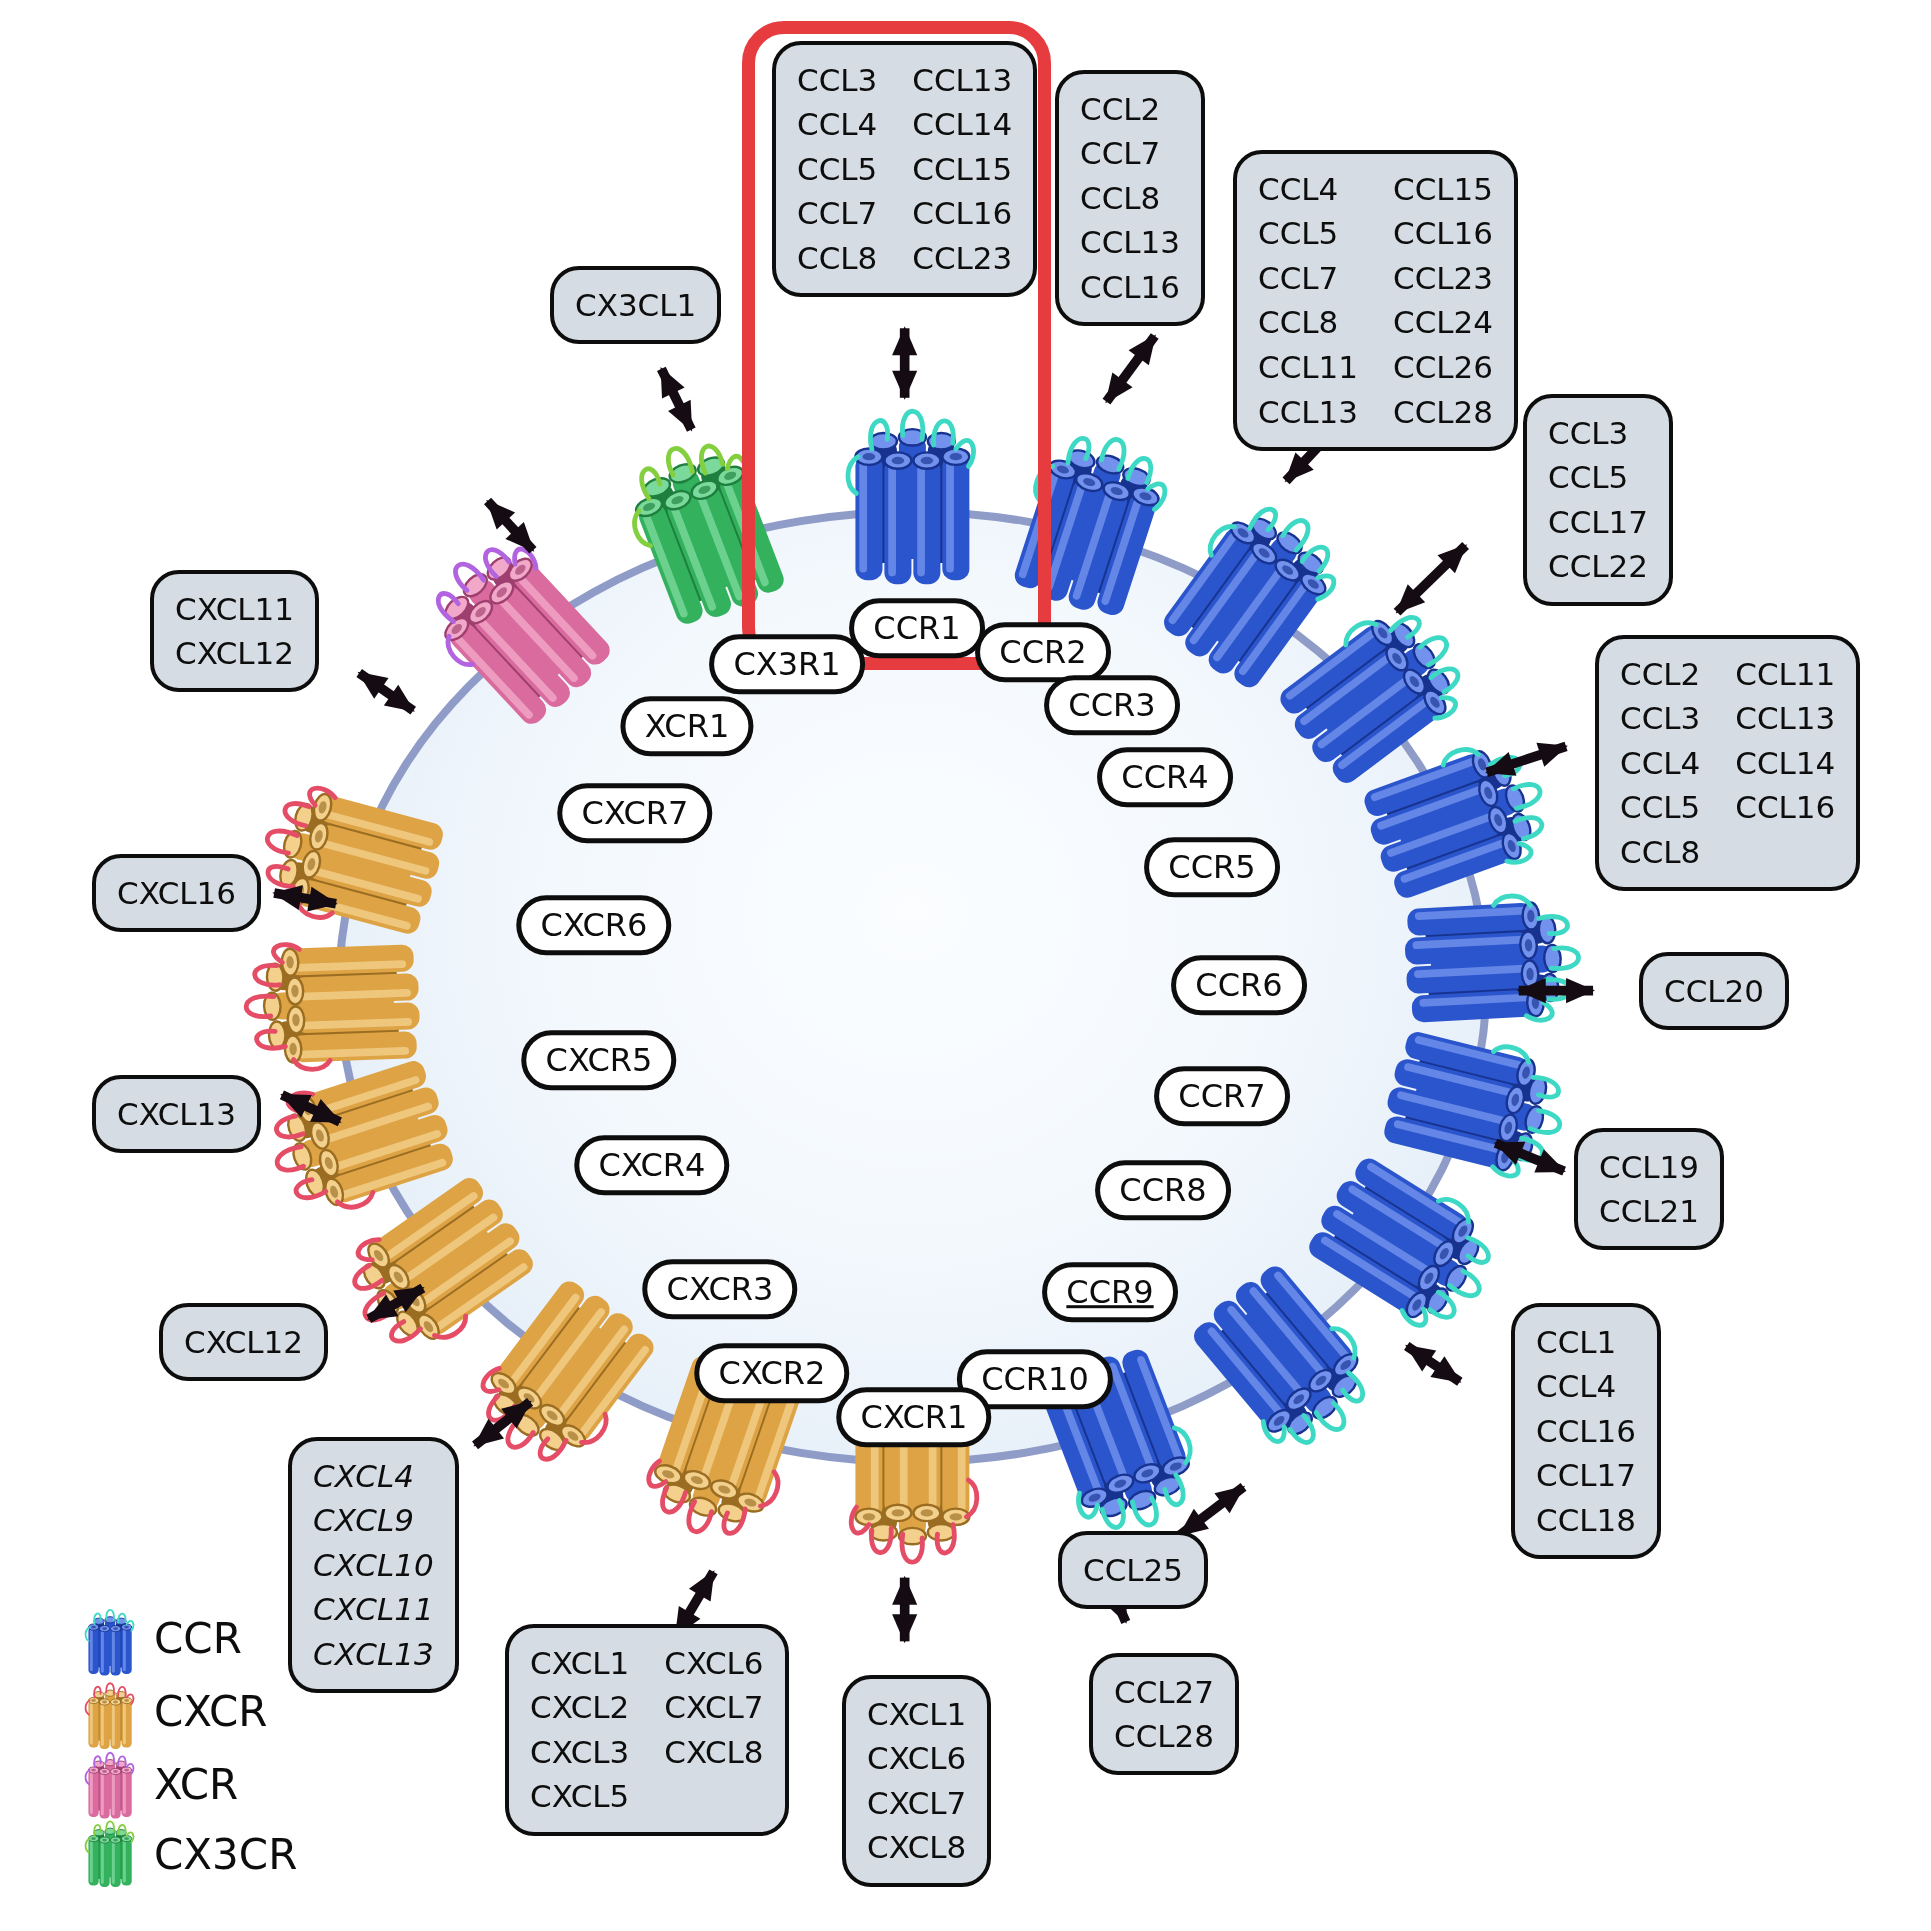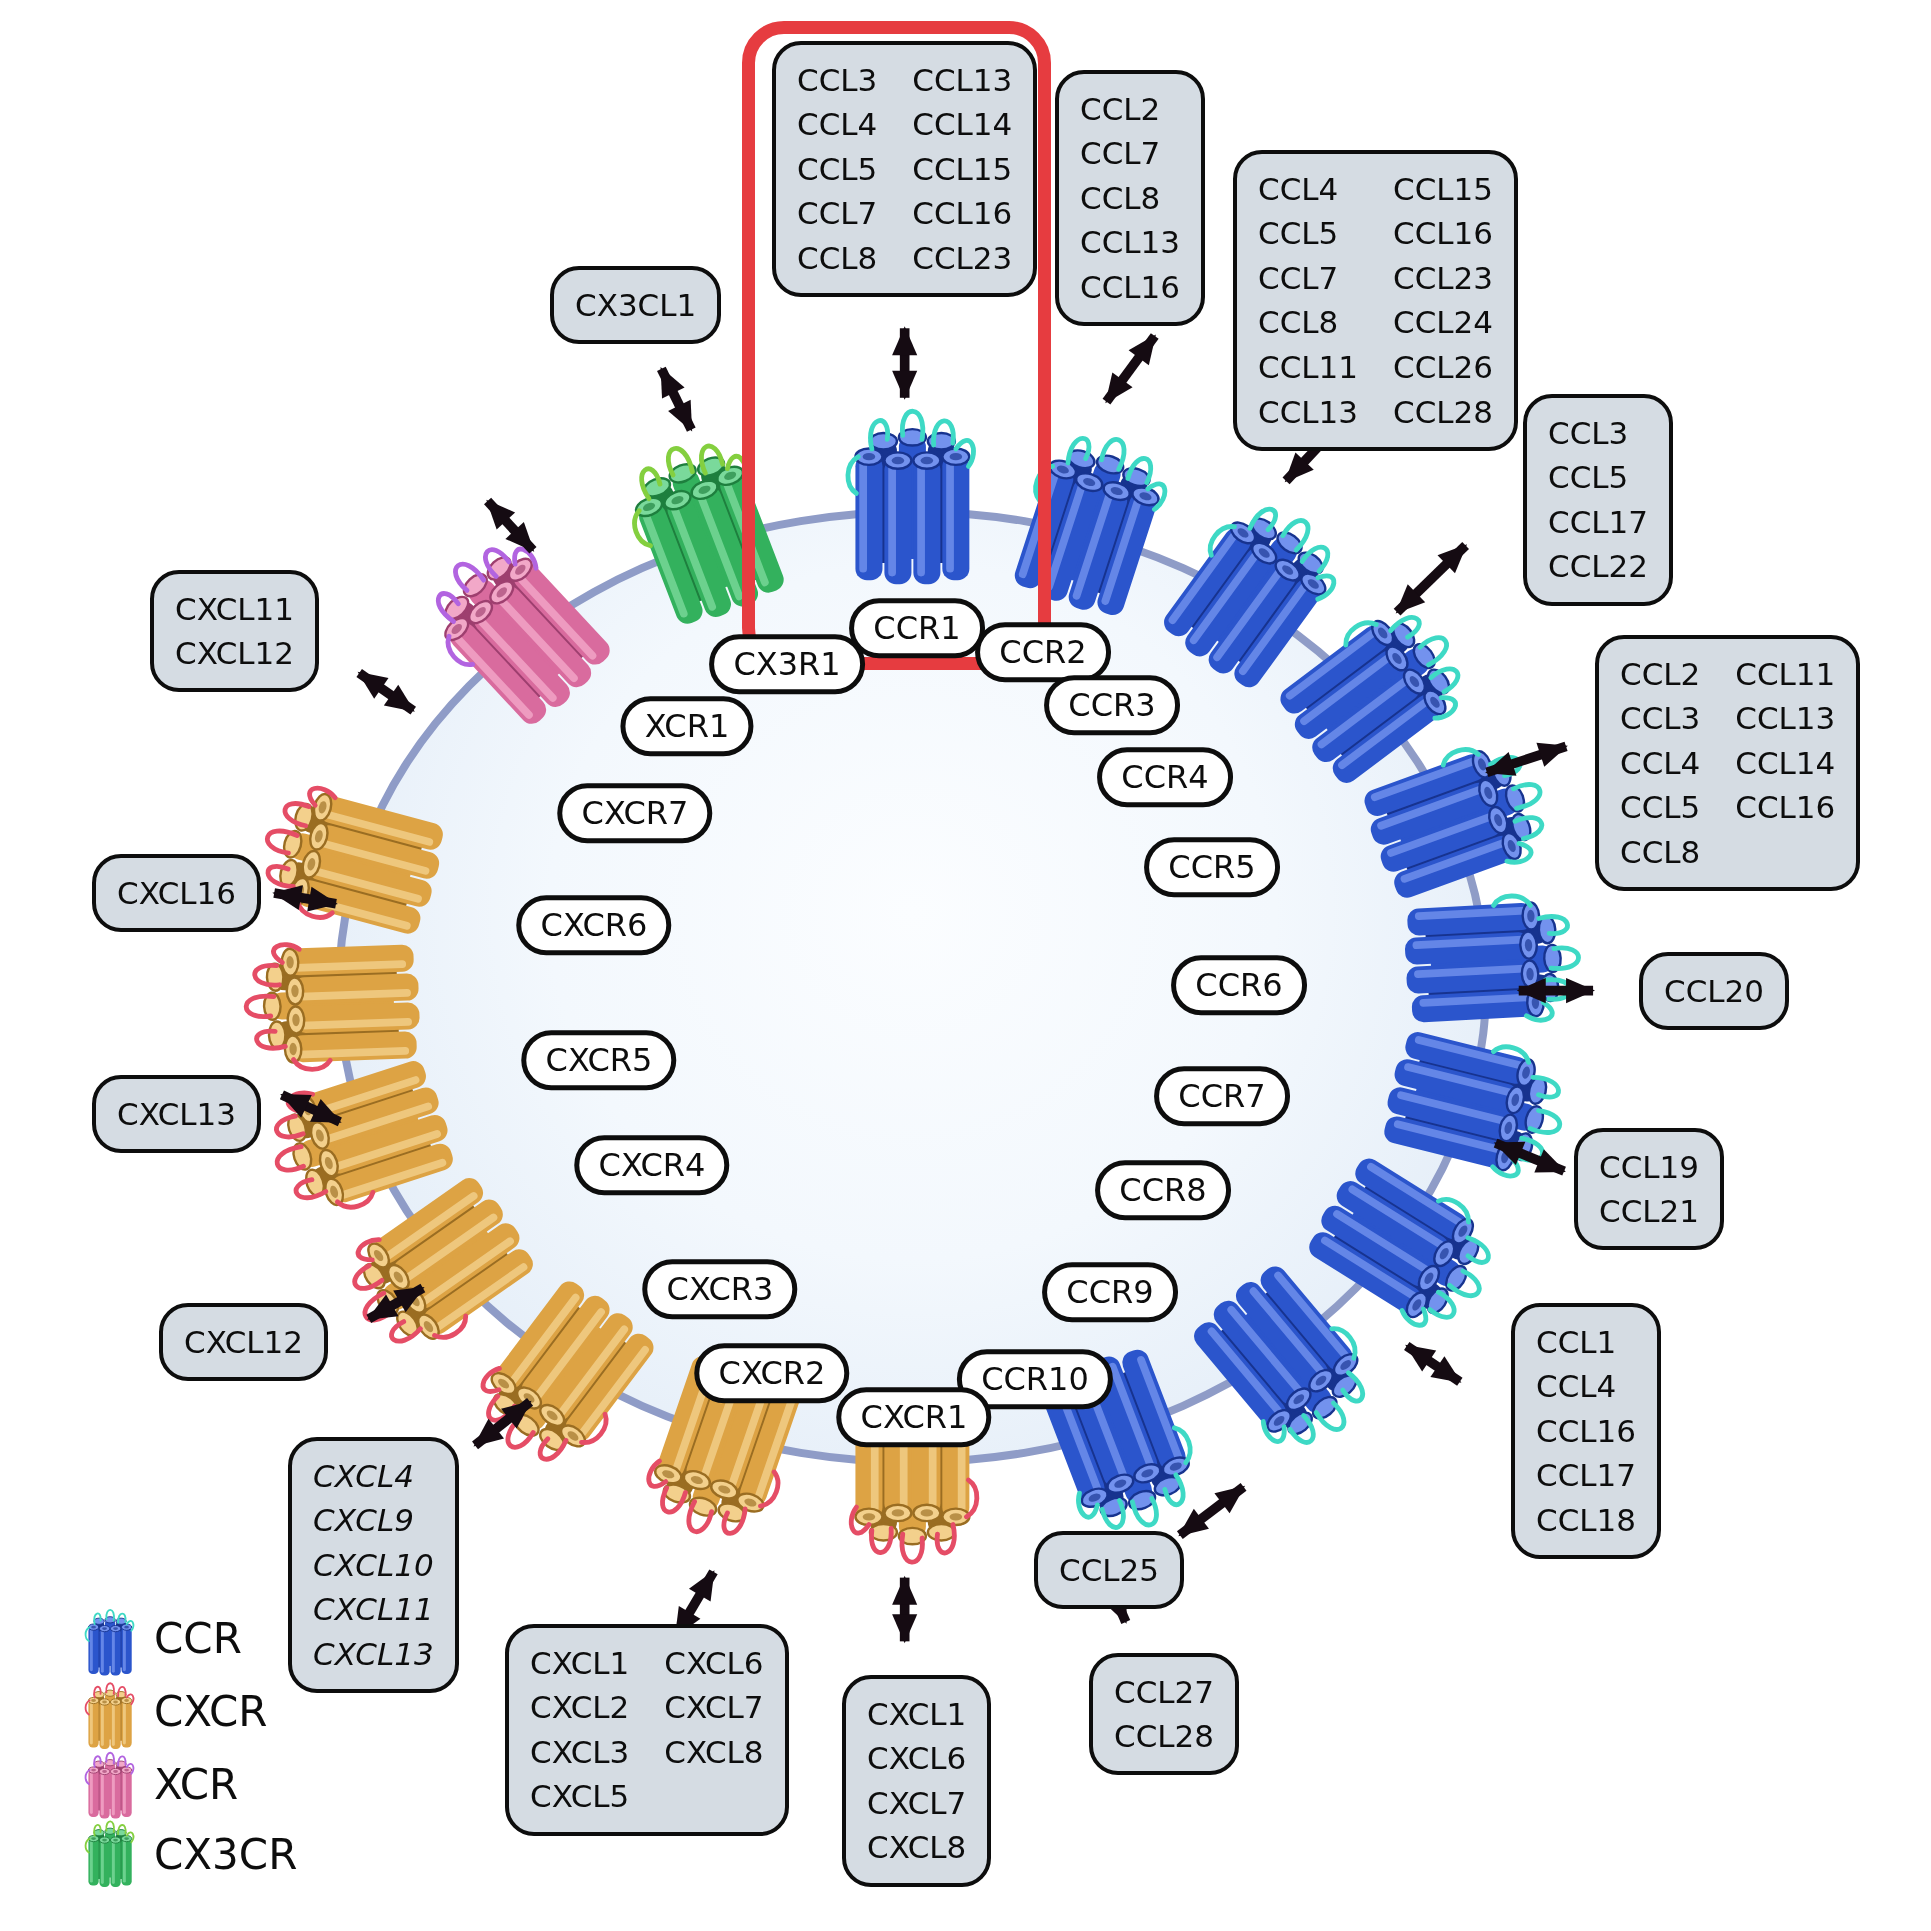--- a/index.html
+++ b/index.html
@@ -174,21 +174,21 @@
   <div class="red"></div>
 
   <div class="pill" style="left:917px;top:628px;">CCR1</div>
   <div class="pill" style="left:1043px;top:652px;">CCR2</div>
   <div class="pill" style="left:1112px;top:705px;">CCR3</div>
   <div class="pill" style="left:1165px;top:777px;">CCR4</div>
   <div class="pill" style="left:1212px;top:867px;">CCR5</div>
   <div class="pill" style="left:1239px;top:985px;">CCR6</div>
   <div class="pill" style="left:1222px;top:1096px;">CCR7</div>
   <div class="pill" style="left:1163px;top:1190px;">CCR8</div>
-  <div class="pill" style="left:1110px;top:1292px;">CCR9</div>
+  <div class="pill" style="left:1110px;top:1292px;text-decoration:underline;">CCR9</div>
   <div class="pill" style="left:1035px;top:1379px;">CCR10</div>
   <div class="pill" style="left:914px;top:1417px;">CXCR1</div>
   <div class="pill" style="left:772px;top:1373px;text-align:center;">CXCR2</div>
   <div class="pill" style="left:720px;top:1289px;">CXCR3</div>
   <div class="pill" style="left:652px;top:1165px;">CXCR4</div>
   <div class="pill" style="left:599px;top:1060px;">CXCR5</div>
   <div class="pill" style="left:594px;top:925px;">CXCR6</div>
   <div class="pill" style="left:635px;top:813px;">CXCR7</div>
   <div class="pill" style="left:687px;top:726px;">XCR1</div>
   <div class="pill" style="left:787px;top:664px;">CX3R1</div>
@@ -266,21 +266,21 @@
     </div>
   <div class="box" style="left:1511px;top:1303px;">
       <div class="items">
         <span>CCL1</span>
         <span>CCL4</span>
         <span>CCL16</span>
         <span>CCL17</span>
         <span>CCL18</span>
       </div>
     </div>
-  <div class="box" style="left:1034px;top:1531px;text-align:right;">
+  <div class="box" style="left:1058px;top:1531px;text-align:right;">
       <div class="items">
         <span>CCL25</span>
       </div>
     </div>
   <div class="box" style="left:1089px;top:1653px;">
       <div class="items">
         <span>CCL27</span>
         <span>CCL28</span>
       </div>
     </div>

